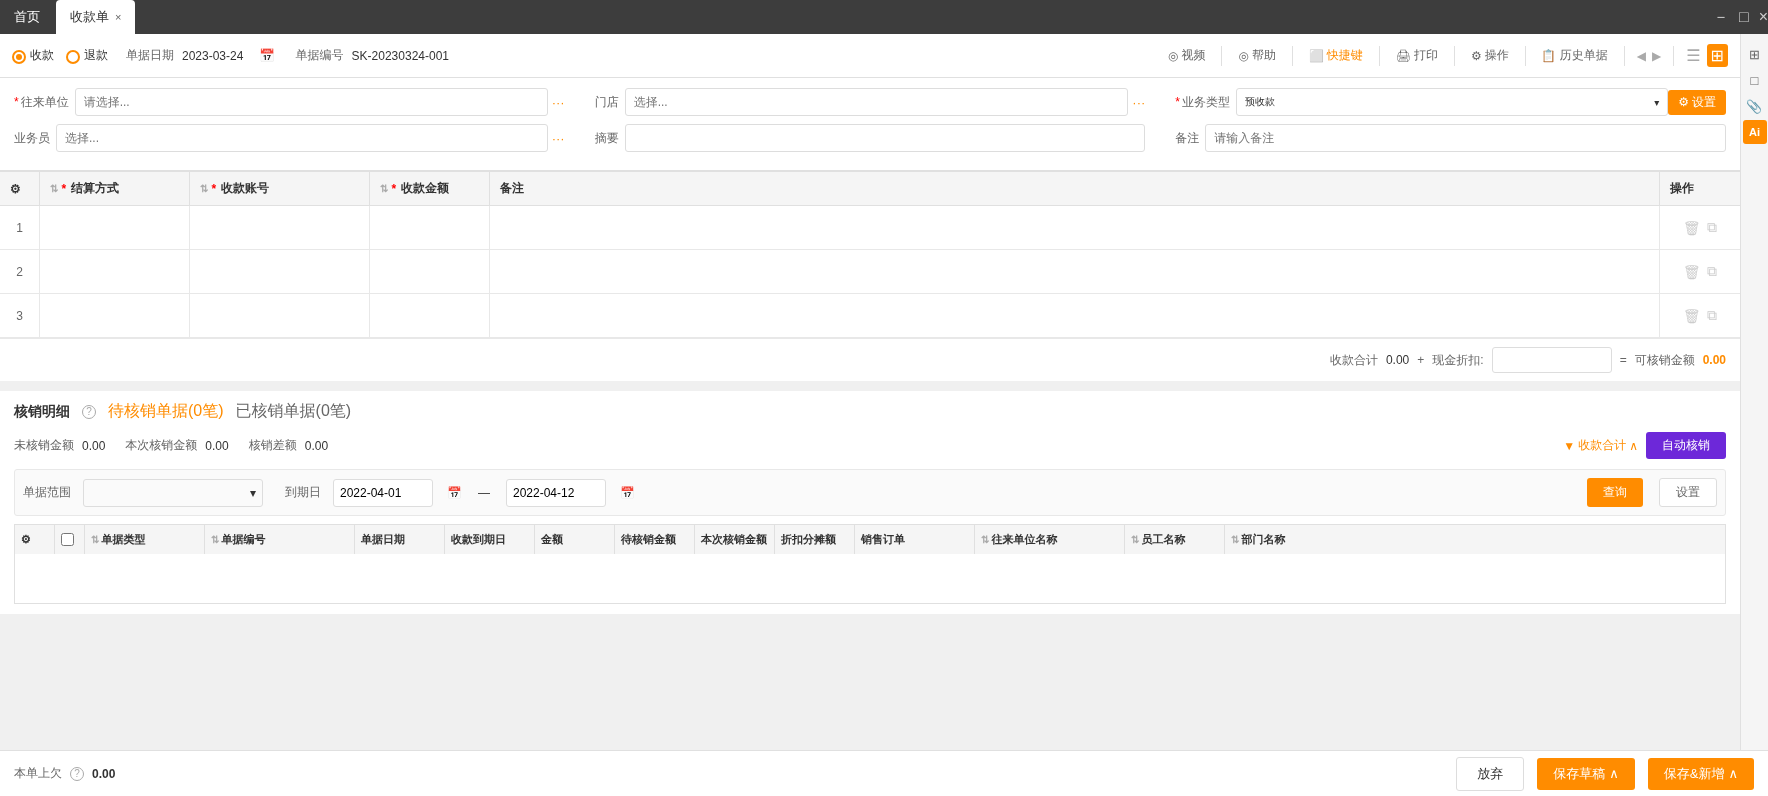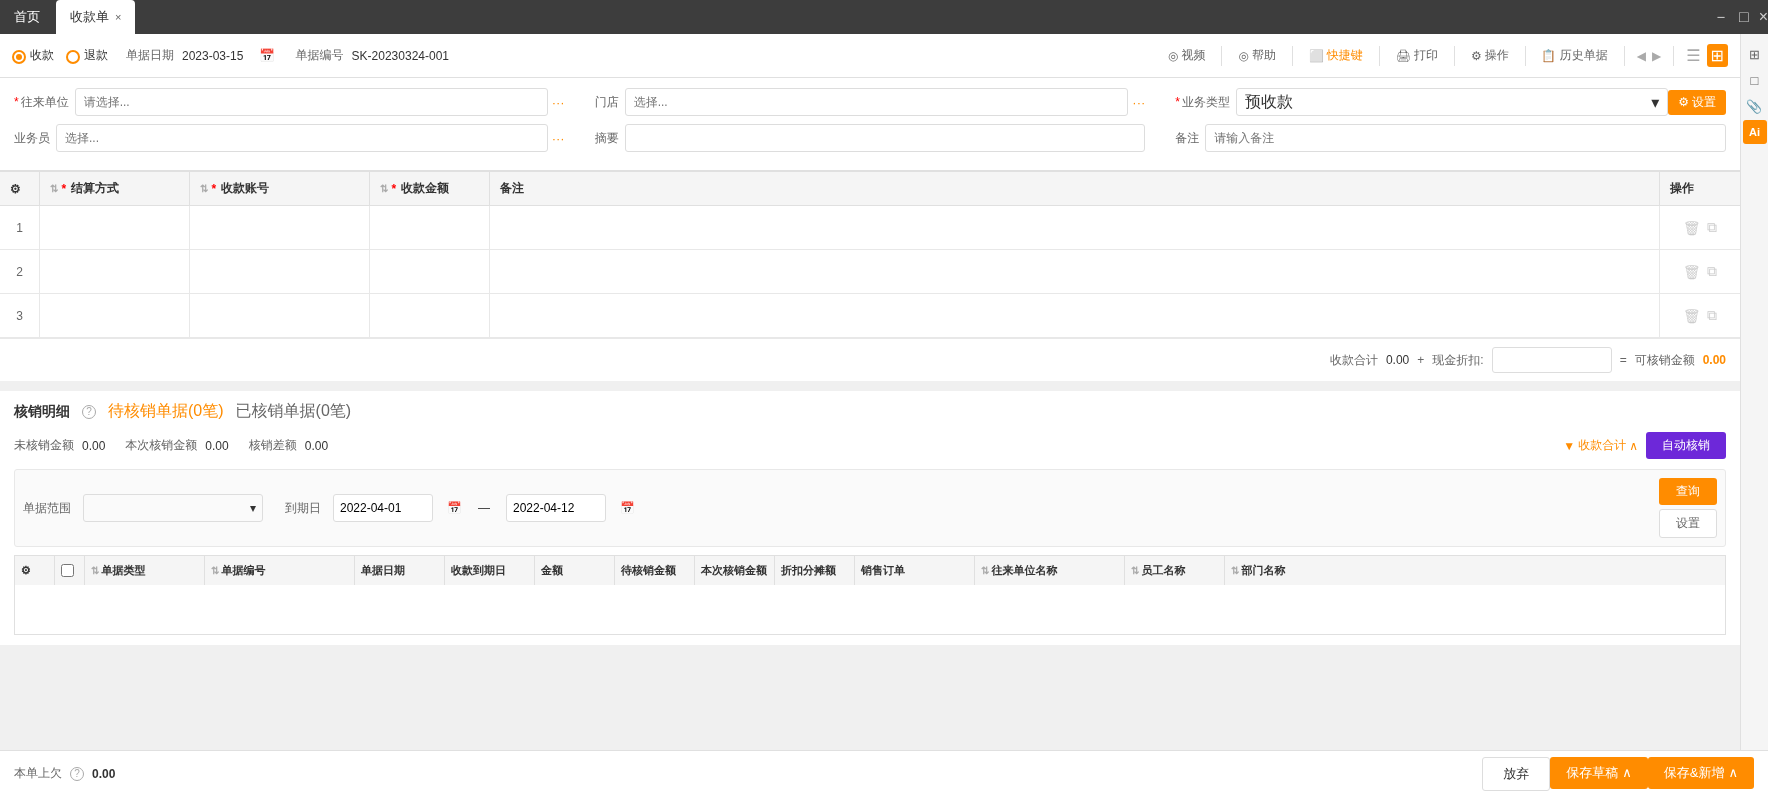--- a/index.html
+++ b/index.html
@@ -55,21 +55,21 @@
     .required { color: #f00; margin-right: 2px; }
     .form-input {
       flex: 1; height: 28px; border: 1px solid #ddd; border-radius: 3px;
       padding: 0 8px; font-size: 12px; color: #999; outline: none;
       background: #fff;
     }
     .more-btn { color: #ff8c00; margin-left: 4px; cursor: pointer; font-size: 13px; }
     .form-divider { width: 30px; }
     .form-select {
       flex: 1; height: 28px; border: 1px solid #ddd; border-radius: 3px;
-      padding: 0 8px; font-size: 16px; color: #333; background: #fff;
+      padding: 0 8px; font-size: 10px; color: #333; background: #fff;
       display: flex; align-items: center; justify-content: space-between; cursor: pointer;
     }
 
     
     .table-container { background: #fff; margin: 0; }
     .table-header {
       display: grid;
       grid-template-columns: 40px 150px 180px 120px 1fr 80px;
       background: #f5f5f5; border-bottom: 1px solid #e0e0e0;
       border-top: 1px solid #e0e0e0;
@@ -126,21 +126,21 @@
       background: #6d28d9; color: #fff; border: none; border-radius: 3px;
       padding: 5px 16px; cursor: pointer; font-size: 12px;
     }
 
     
     .filter-form {
       display: flex; align-items: center; gap: 12px; padding: 8px;
       border: 1px solid #e8e8e8; border-radius: 3px; margin-bottom: 8px;
       background: #fafafa;
     }
-    .filter-form-right { margin-left: auto; display: flex; flex-direction: column; gap: 4px; }
+    .filter-form-right { margin-left: auto; display: flex; gap: 16px; }
     .query-btn {
       background: #ff8c00; color: #fff; border: none; border-radius: 3px;
       padding: 5px 16px; cursor: pointer; font-size: 12px;
     }
     .set-btn {
       background: #fff; color: #666; border: 1px solid #ddd; border-radius: 3px;
       padding: 5px 16px; cursor: pointer; font-size: 12px;
     }
     .date-input {
       height: 28px; border: 1px solid #ddd; border-radius: 3px;
@@ -167,21 +167,21 @@
     .bottom-th:last-child { border-right: none; }
 
     
     .footer {
       position: fixed; bottom: 0; left: 0; right: 0;
       background: #fff; height: 46px; display: flex; align-items: center;
       padding: 0 14px; border-top: 1px solid #e0e0e0; gap: 8px;
     }
     .footer-label { color: #666; font-size: 12px; }
     .footer-value { color: #333; font-size: 12px; font-weight: bold; }
-    .footer-right { margin-left: auto; display: flex; align-items: flex-start; gap: 0; }
+    .footer-right { margin-left: auto; display: flex; align-items: center; gap: 13px; }
     .abandon-btn {
       background: #fff; color: #333; border: 1px solid #ddd; border-radius: 3px;
       padding: 7px 20px; cursor: pointer; font-size: 13px;
     }
     .draft-btn {
       background: #ff8c00; color: #fff; border: none; border-radius: 3px;
       padding: 7px 16px; cursor: pointer; font-size: 13px;
       display: flex; align-items: center; gap: 4px;
     }
     .save-new-btn {
@@ -231,21 +231,21 @@
       <div class="radio-item">
         <div class="radio-dot active"></div>
         <span>收款</span>
       </div>
       <div class="radio-item">
         <div class="radio-dot"></div>
         <span>退款</span>
       </div>
     </div>
     <span class="toolbar-label">单据日期</span>
-    <span class="toolbar-value">2023-03-15</span>
+    <span class="toolbar-value">2023-03-24</span>
     <span class="toolbar-icon">📅</span>
     <span class="toolbar-label" style="margin-left:12px;">单据编号</span>
     <span class="toolbar-value">SK-20230324-001</span>
     <div class="toolbar-right">
       <div class="toolbar-btn">
         <span>◎</span>
         <span>视频</span>
       </div>
       <div class="toolbar-divider"></div>
       <div class="toolbar-btn">

